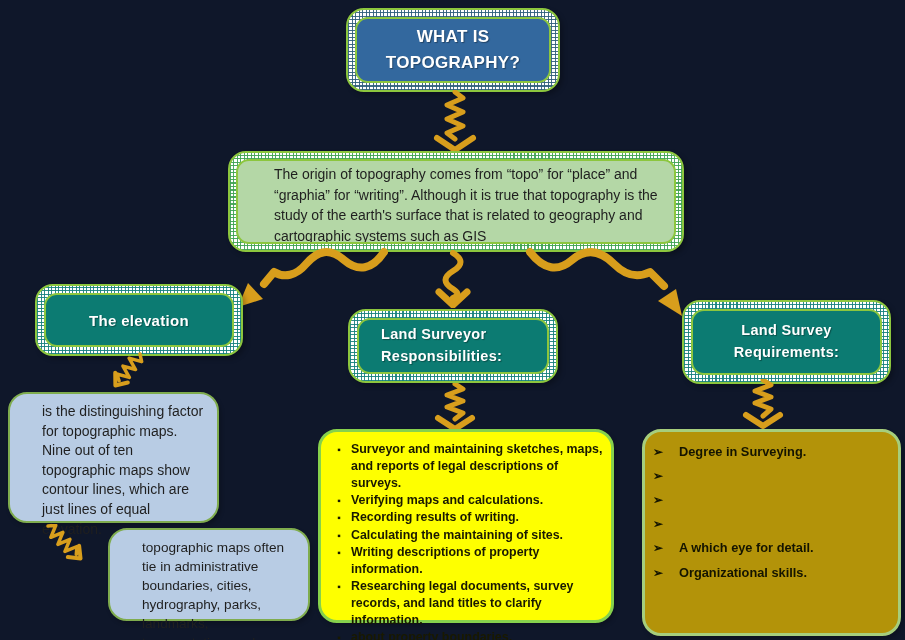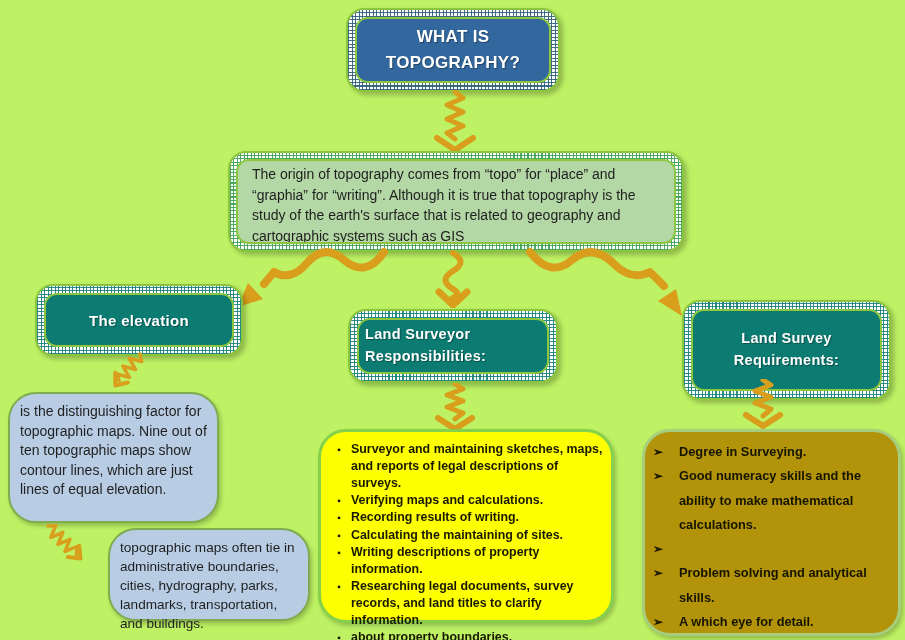--- a/index.html
+++ b/index.html
@@ -1,17 +1,17 @@
 <!DOCTYPE html>
 <html><head>
 <meta charset="utf-8">
 <style>
   html,body{margin:0;padding:0;background:#ffffff;}
   #canvas{
-    position:relative;width:905px;height:640px;background:#bef264;overflow:hidden;
+    position:relative;width:905px;height:640px;background:#0f172a;overflow:hidden;
     font-family:"Liberation Sans", sans-serif;color:#1a1a1a;
   }
   
   .checker{
     position:absolute;box-sizing:border-box;
     border:2px solid #8cc63e;border-radius:18px;padding:7px;
     background-color:#fff;
     background-image:
       repeating-linear-gradient(0deg, var(--chk) 0 1px, transparent 1px 3.5px),
       repeating-linear-gradient(90deg, var(--chk) 0 1px, transparent 1px 3.5px);
@@ -26,28 +26,28 @@
   .chk-teal{--chk:rgba(21,127,125,0.9);}
   .fill-blue{background:#33689e;}
   .fill-lightgreen{background:#b4d7a6;}
   .fill-teal{background:#0c7b72;}
   
   .hdr{color:#ffffff;font-weight:bold;letter-spacing:.3px;
        text-shadow:1px 1px 1px rgba(0,0,0,0.35);}
   .center-flex{display:flex;align-items:center;justify-content:center;text-align:center;}
   
   .plain{
-    position:absolute;box-sizing:border-box;border-radius:28px;
+    position:absolute;box-sizing:border-box;border-radius:19px;
     box-shadow:2px 3px 4px rgba(0,0,0,0.22);
   }
   .box-lightblue{background:#b8cce4;border:2.5px solid #7fac4e;}
   .box-yellow{background:#feff00;border:3px solid #86d14c;}
   .box-gold{background:#b39309;border:3px solid #a6ce7c;}
   
-  .body-text{color:#1f1f1f;}
+  .body-text{color:#1f1f1f;margin-left:22px;}
   
   ul.nlist{list-style:none;margin:0;padding:0;}
   ul.nlist li{display:flex;align-items:flex-start;}
   .yellow-list{font-size:12.4px;font-weight:bold;color:#191900;line-height:1.38;}
   .yellow-list .blt{width:24px;flex:0 0 24px;text-align:center;font-size:10px;line-height:1.7;}
   .gold-list{font-size:12.8px;font-weight:600;color:#141400;line-height:1.9;}
   .gold-list .blt{width:26px;flex:0 0 26px;padding-left:2px;font-size:12px;line-height:2;}
   .txt{flex:1;}
   
   .arrow{position:absolute;}
@@ -92,25 +92,25 @@
   </svg>
 
   <div class="checker chk-teal" style="left:35px;top:284px;width:208px;height:72px;">
     <div class="inner fill-teal center-flex">
       <div class="hdr" style="font-size:15px;">The elevation</div>
     </div>
   </div>
 
   <div class="checker chk-teal" style="left:348px;top:309px;width:210px;height:74px;">
     <div class="inner fill-teal" style="display:flex;align-items:center;">
-      <div class="hdr" style="font-size:14.5px;line-height:1.5;padding-left:6px;width:130px;">Land Surveyor Responsibilities:</div>
-    </div>
-  </div>
-
-  <div class="checker chk-teal" style="left:682px;top:300px;width:209px;height:100px;">
+      <div class="hdr" style="font-size:14.5px;line-height:1.5;padding-left:22px;width:130px;">Land Surveyor Responsibilities:</div>
+    </div>
+  </div>
+
+  <div class="checker chk-teal" style="left:682px;top:300px;width:209px;height:84px;">
     <div class="inner fill-teal center-flex">
       <div class="hdr" style="font-size:14.5px;line-height:1.5;width:120px;">Land Survey Requirements:</div>
     </div>
   </div>
 
   <svg class="arrow" style="left:98px;top:352px;" width="52" height="44" viewBox="0 0 52 44">
     <g transform="translate(42,2) rotate(38)">
       <polyline points="0,0 6,5 -6,10 6,15 -6,20 6,25 -6,30 0,34" stroke-width="3.5"></polyline>
       <polyline points="-8,30 0,40 8,30" stroke-width="4"></polyline>
     </g>
@@ -175,28 +175,26 @@
   </svg>
 
   <div class="plain box-gold" style="left:642px;top:429px;width:259px;height:207px;">
     <ul class="nlist gold-list" style="padding:8px 4px 4px 6px;">
       <li>
           <span class="blt">➢</span>
           <span class="txt">Degree in Surveying.</span>
         </li>
       <li>
           <span class="blt">➢</span>
-          <span class="txt">Good numeracy skills and the ability to make mathematical calculations.</span>
-        </li>
-      <li>
-          <span class="blt">➢</span>
-        </li>
-      <li>
-          <span class="blt">➢</span>
-          <span class="txt">Problem solving and analytical skills.</span>
+        </li>
+      <li>
+          <span class="blt">➢</span>
+        </li>
+      <li>
+          <span class="blt">➢</span>
         </li>
       <li>
           <span class="blt">➢</span>
           <span class="txt">A which eye for detail.</span>
         </li>
       <li>
           <span class="blt">➢</span>
           <span class="txt">Organizational skills.</span>
         </li>
 

